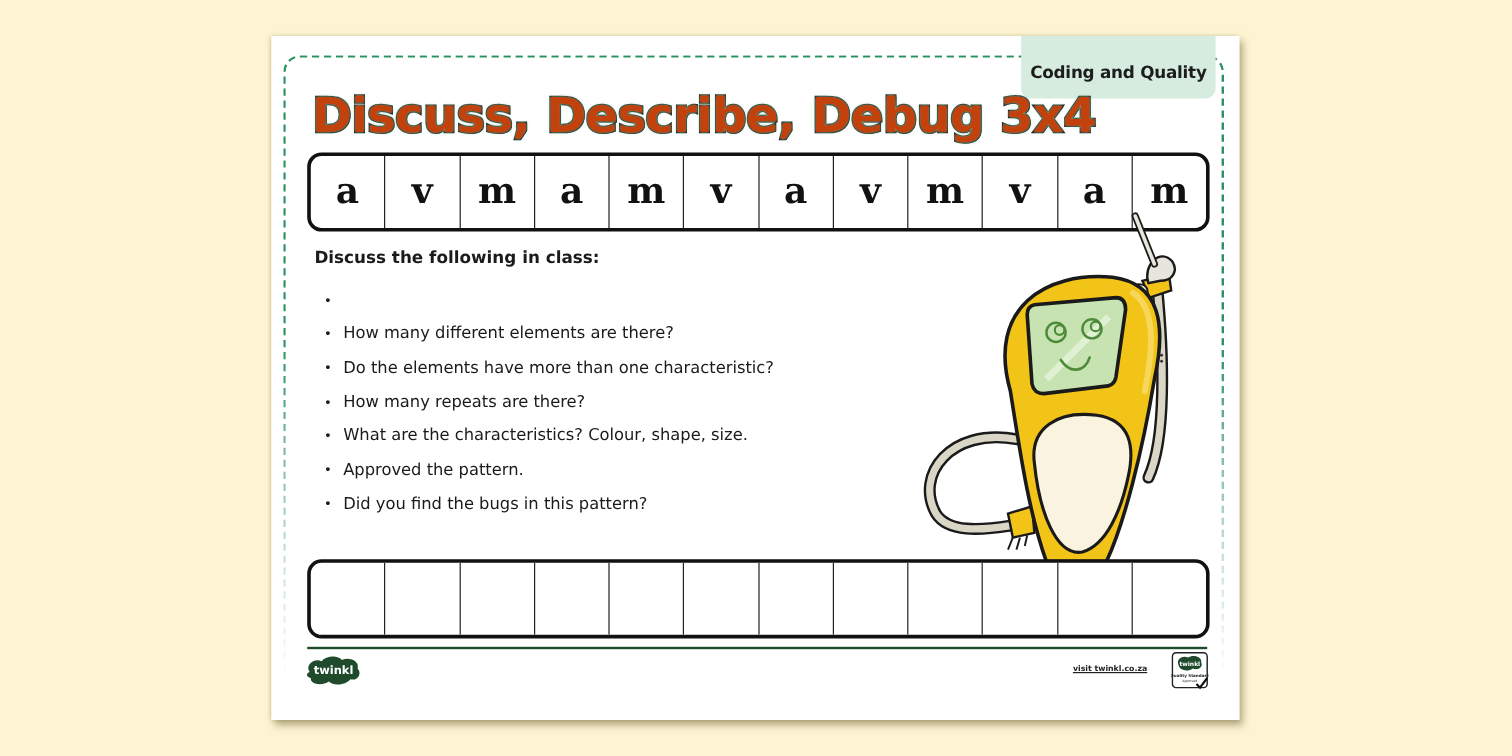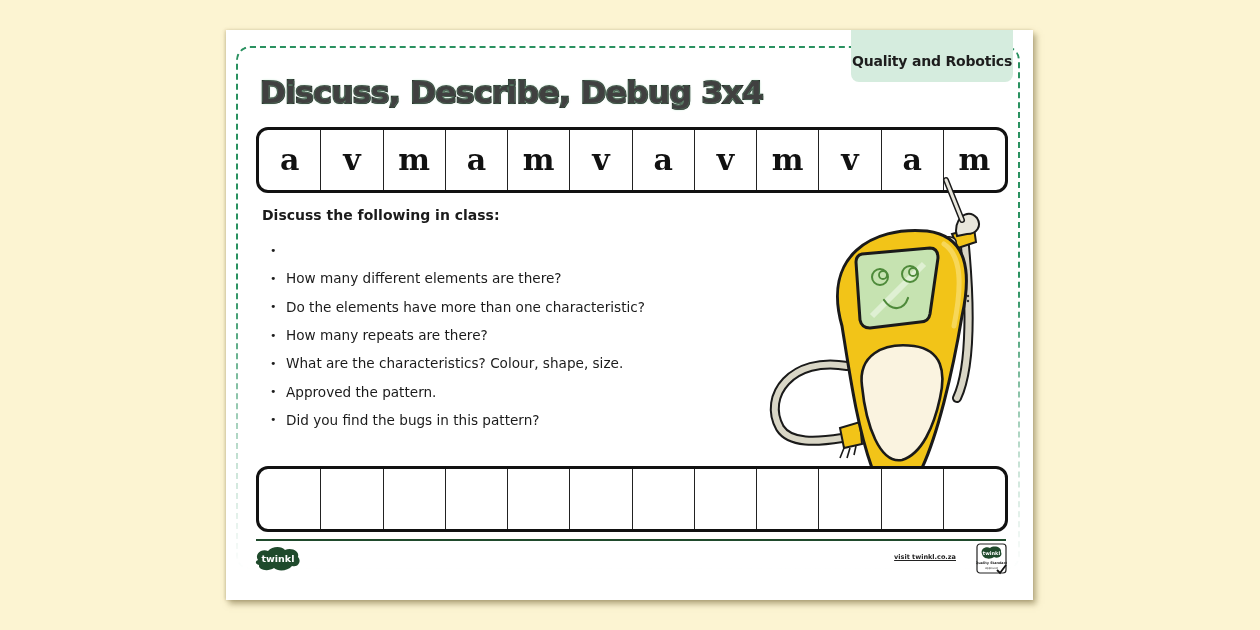--- a/index.html
+++ b/index.html
@@ -28,22 +28,22 @@
     display:flex; align-items:flex-end; justify-content:center;
     padding-bottom:13px; box-sizing:border-box;
   }
   .subject-tab span {
     font-family:"DejaVu Sans", sans-serif;
     font-weight:bold; font-size:14px; color:#1d1d1d; letter-spacing:-0.2px;
   }
   .title {
     position:absolute; left:34px; top:44px;
     font-family:"DejaVu Sans", sans-serif;
-    font-weight:bold; font-size:31px; letter-spacing:-0.5px;
-    color:#404040;
+    font-weight:bold; font-size:40px; letter-spacing:-0.5px;
+    color:#c2410c;
     -webkit-text-stroke: 2.2px #1a1a1a;
     paint-order: stroke fill;
     text-shadow: 0 0 3px #8fd0a6, 1px 1px 0 #1a1a1a;
     white-space:nowrap;
   }
   .pattern-row {
     position:absolute; left:30px; width:746px; height:60px;
     border:3px solid #111;
     border-radius:12px;
     display:flex; overflow:hidden; background:#fff;
@@ -94,21 +94,21 @@
   }
 </style>
 </head>
 <body>
 
 <div class="paper">
 
   <div class="dashed-frame"></div>
 
   <div class="subject-tab">
-    <span>Quality and Robotics</span>
+    <span>Coding and Quality</span>
   </div>
 
   <div class="title">Discuss, Describe, Debug 3x4</div>
 
   <div class="pattern-row top">
     <div class="cell">
         <span>a</span>
       </div>
     <div class="cell">
         <span>v</span>

